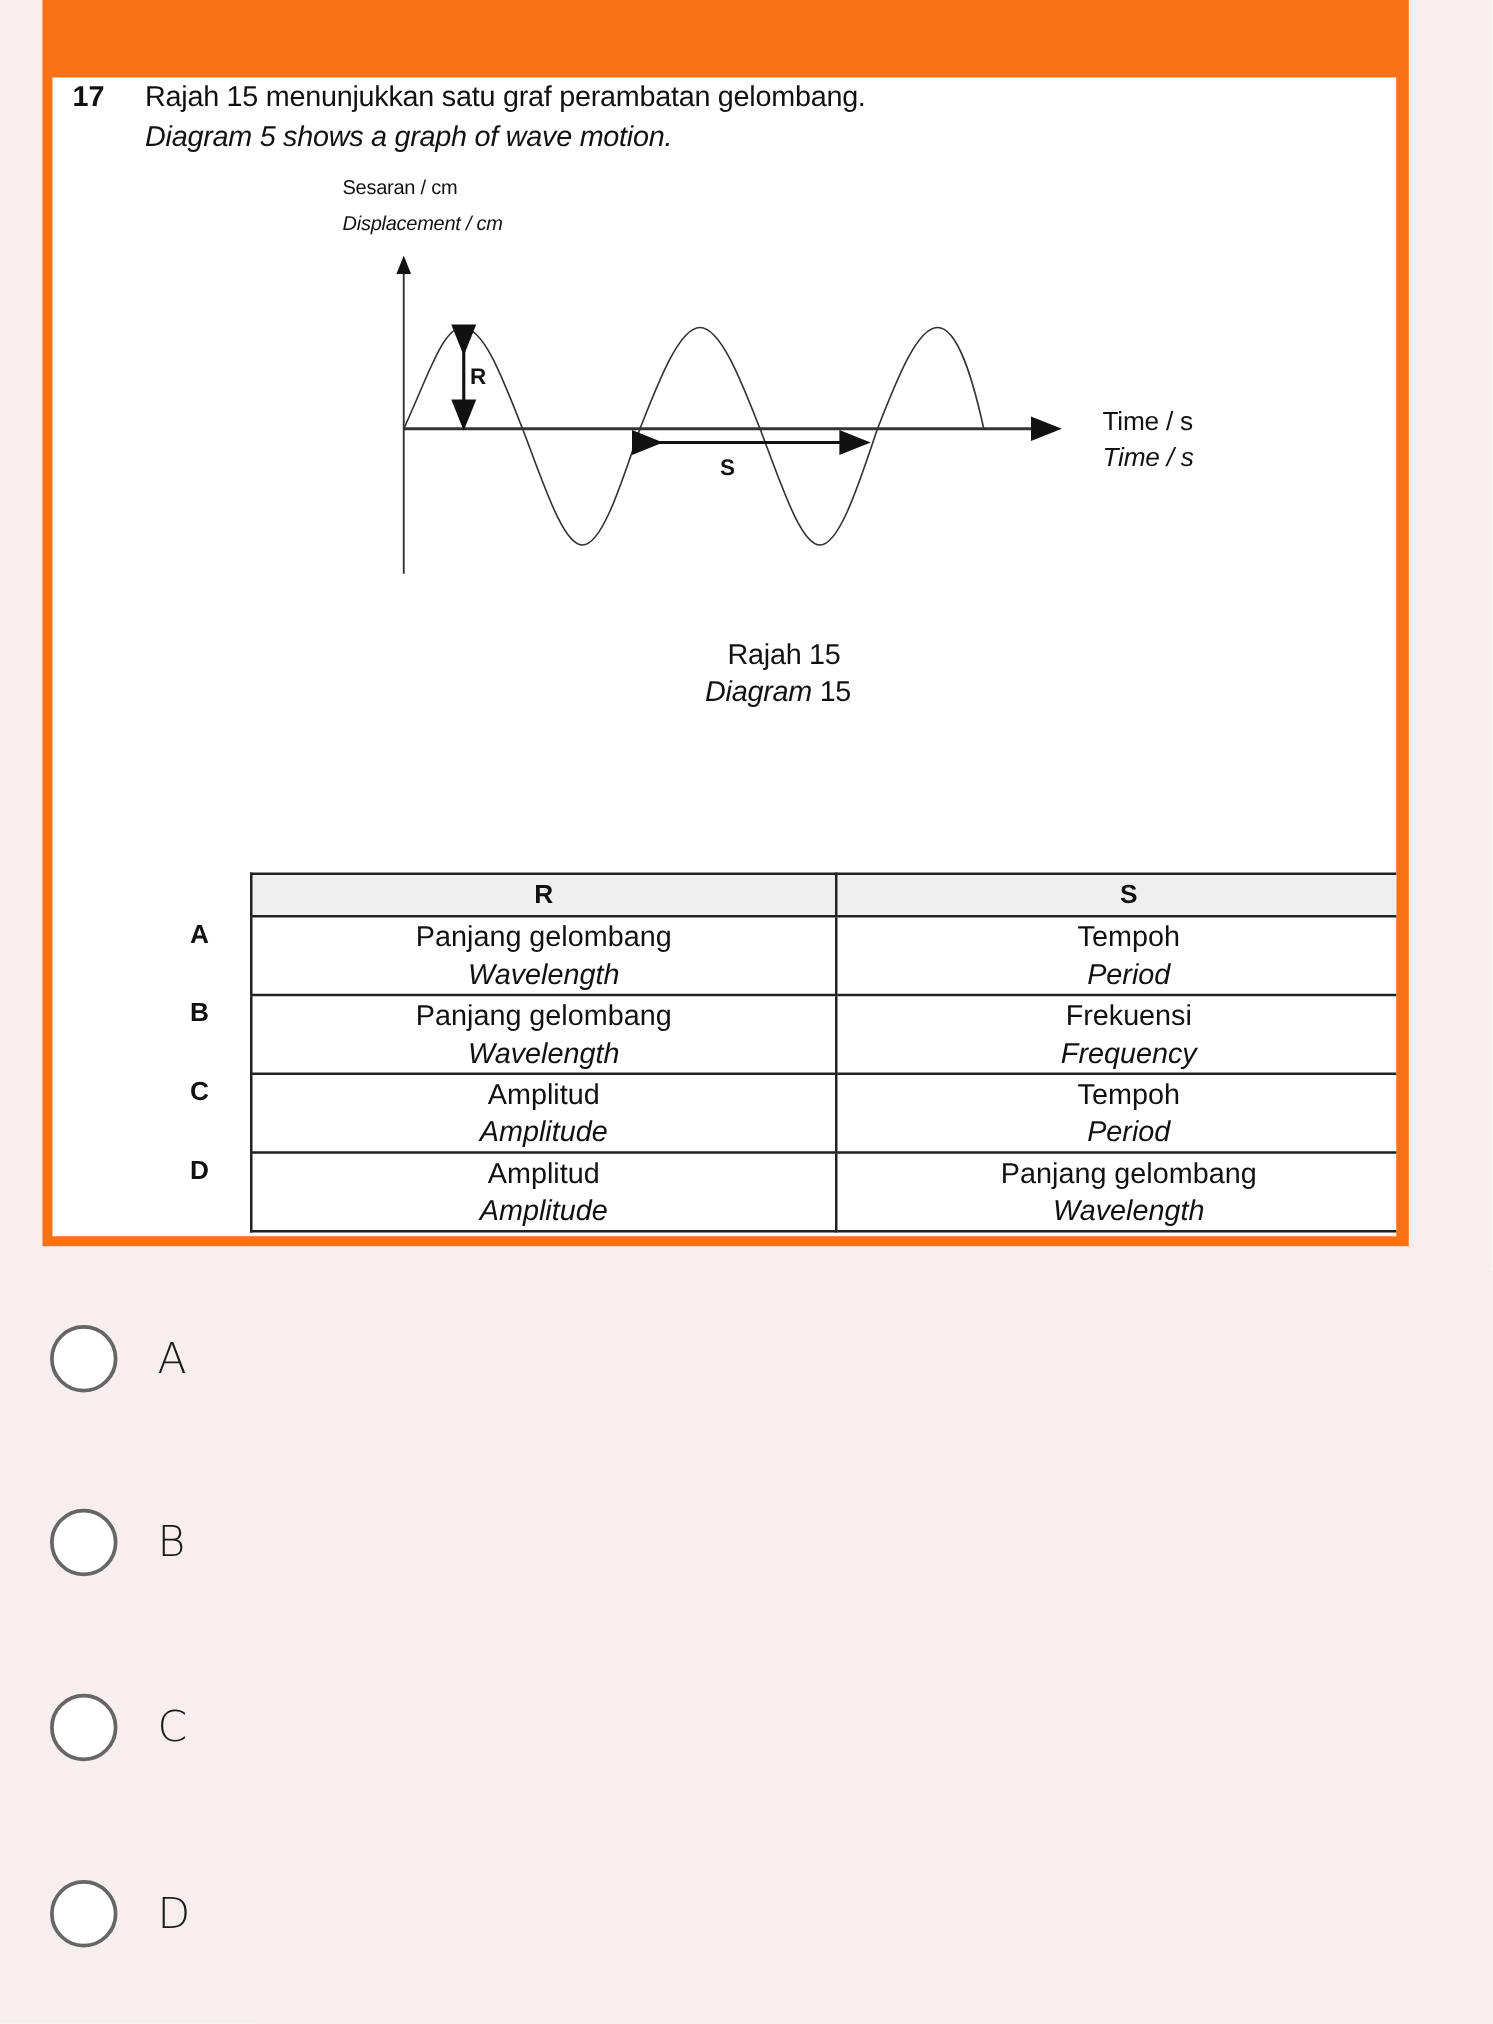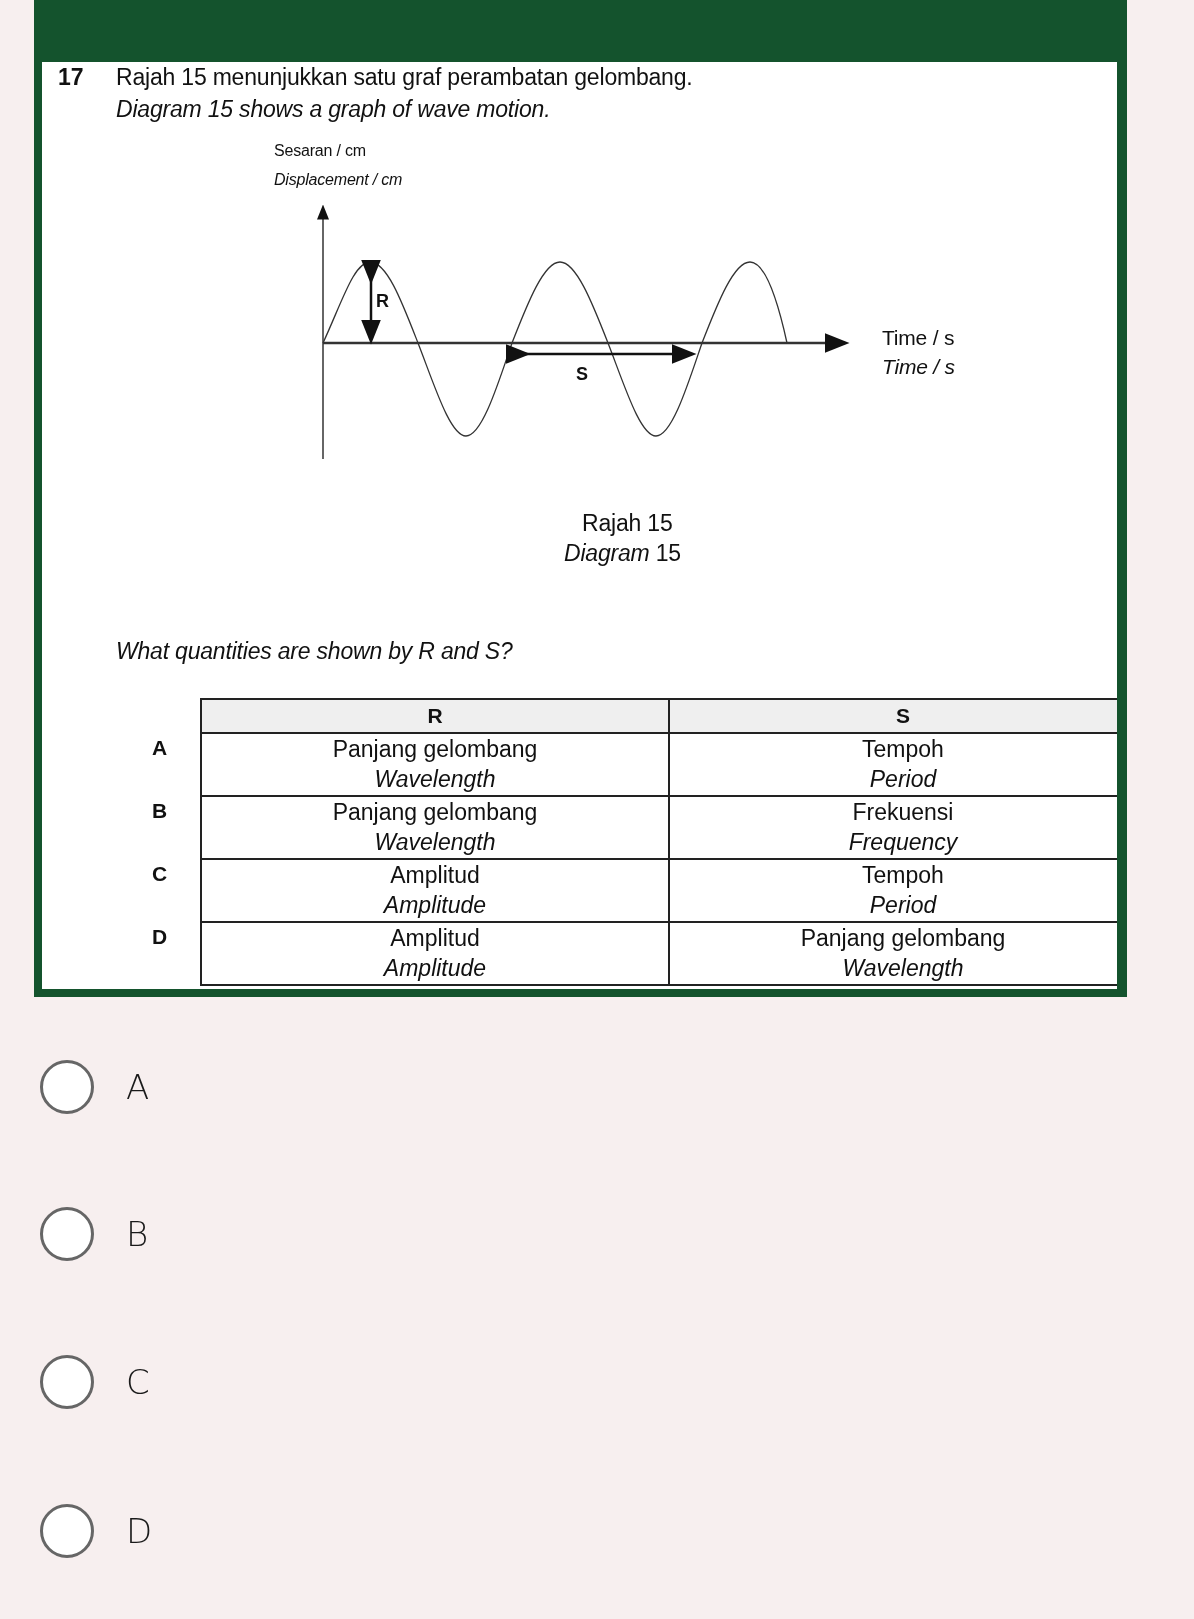--- a/index.html
+++ b/index.html
@@ -4,21 +4,21 @@
 <style>
   html, body { margin:0; padding:0; }
   body {
     width:1194px; height:1619px; position:relative; overflow:hidden;
     background:#f7efef;
     font-family:"Liberation Sans", sans-serif;
     color:#111;
   }
   .frame {
     position:absolute; left:34px; top:0; width:1093px; height:997px;
-    background:#14532d;
+    background:#f97316;
   }
   .paper {
     position:absolute; left:8px; top:62px; width:1075px; height:927px;
     background:#fff; overflow:hidden;
   }
   .qnum { position:absolute; left:16px; top:2px; font-weight:bold; font-size:23px; }
   .line { position:absolute; font-size:23px; white-space:nowrap; letter-spacing:-0.2px; }
   .it { font-style:italic; }
   .q1 { left:74px; top:2px; }
   .q2 { left:74px; top:34px; }
@@ -56,21 +56,21 @@
     margin-left:32px; font-family:"DejaVu Sans", sans-serif; font-size:34px; color:#1a1a1a; font-weight:300;
   }
 </style>
 </head>
 <body>
 
 <div class="frame">
   <div class="paper">
     <span class="qnum">17</span>
     <span class="line q1">Rajah 15 menunjukkan satu graf perambatan gelombang.</span>
-    <span class="line q2 it">Diagram 15 shows a graph of wave motion.</span>
+    <span class="line q2 it">Diagram 5 shows a graph of wave motion.</span>
 
     <span class="line ylab1">Sesaran / cm</span>
     <span class="line ylab2"><span class="it">Displacement / cm</span></span>
 
     <svg class="graph" width="1075" height="460">
       <defs>
         <marker id="ah" markerWidth="10" markerHeight="10" refX="5" refY="5" orient="auto">
           <path d="M0,1 L10,5 L0,9 z" fill="#111"></path>
         </marker>
       </defs>
@@ -97,21 +97,20 @@
       <line x1="476" y1="292" x2="642" y2="292" stroke="#111" stroke-width="2.5" marker-start="url(#ah)" marker-end="url(#ah)"></line>
       <text x="534" y="318" font-family="Liberation Sans, sans-serif" font-weight="bold" font-size="18" fill="#111">S</text>
     </svg>
 
     <span class="line xlab1">Time / s</span>
     <span class="line xlab2 it">Time / s</span>
 
     <span class="line cap1">Rajah 15</span>
     <span class="line cap2"><span class="it">Diagram</span> 15</span>
 
-    <span class="line ask2 it">What quantities are shown by R and S?</span>
 
     <table class="opts">
       <tbody>
           <tr>
         <td class="rowlabel"></td>
         <th>R</th>
         <th>S</th>
       </tr>
       <tr>
         <td class="rowlabel">

